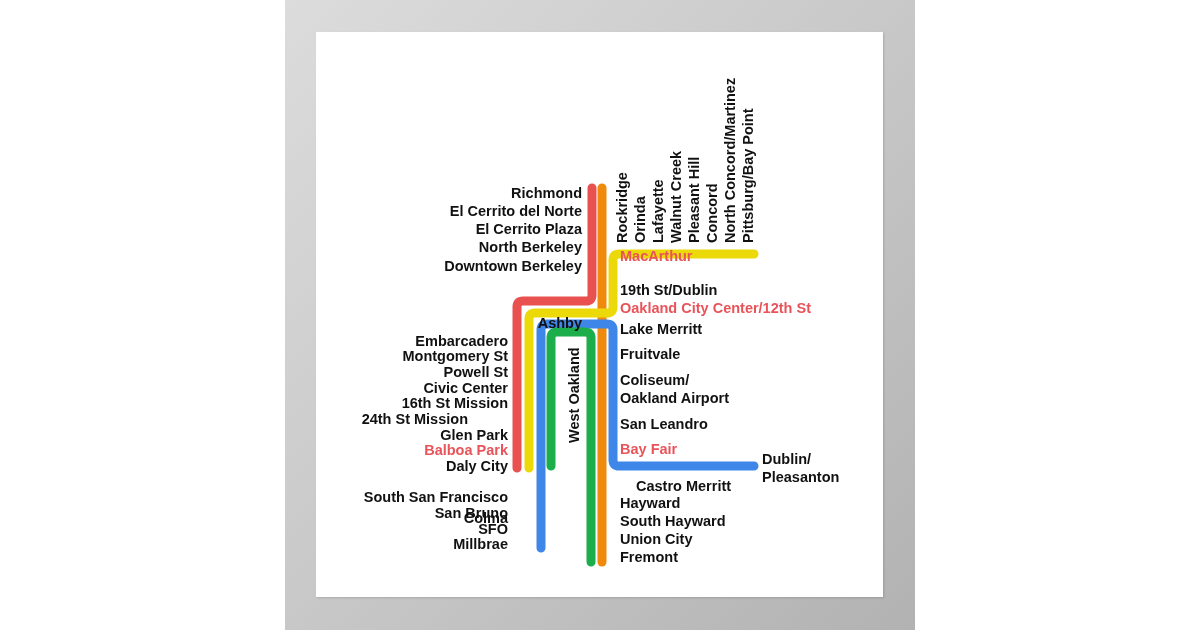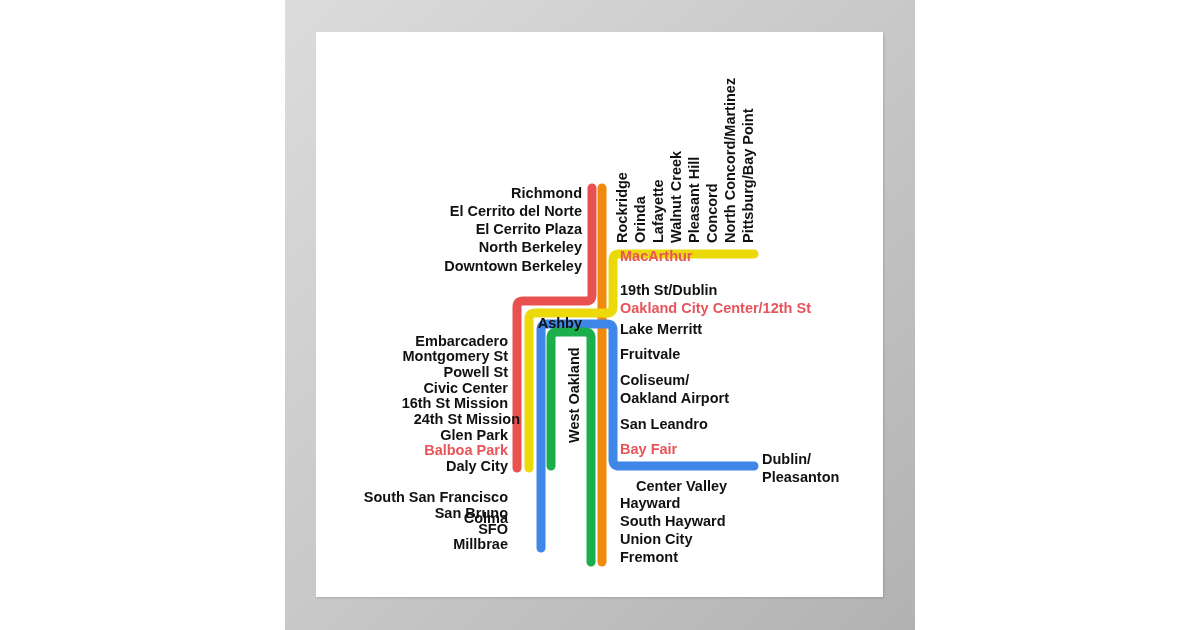--- a/index.html
+++ b/index.html
@@ -85,36 +85,36 @@
   <div class="lbl" style="left:620px; top:415px;">San Leandro</div>
   <div class="lbl transfer" style="left:620px; top:440px;">Bay Fair</div>
 </div>
 
 <div>
   <div class="lbl" style="left:762px; top:450px;">Dublin/</div>
   <div class="lbl" style="left:762px; top:468px;">Pleasanton</div>
 </div>
 
 <div>
-  <div class="lbl" style="left:636px; top:477px;">Center Valley</div>
+  <div class="lbl" style="left:636px; top:477px;">Castro Merritt</div>
   <div class="lbl" style="left:620px; top:494px;">Hayward</div>
   <div class="lbl" style="left:620px; top:512px;">South Hayward</div>
   <div class="lbl" style="left:620px; top:530px;">Union City</div>
   <div class="lbl" style="left:620px; top:548px;">Fremont</div>
 </div>
 
 <div class="vert" style="left:566px; top:443px;">West Oakland</div>
 
 <div>
   <div class="lbl right-align" style="right:692px; top:332px;">Embarcadero</div>
   <div class="lbl right-align" style="right:692px; top:347px;">Montgomery St</div>
   <div class="lbl right-align" style="right:692px; top:363px;">Powell St</div>
   <div class="lbl right-align" style="right:692px; top:379px;">Civic Center</div>
   <div class="lbl right-align" style="right:692px; top:394px;">16th St Mission</div>
-  <div class="lbl right-align" style="right:680px; top:410px;">24th St Mission</div>
+  <div class="lbl right-align" style="right:732px; top:410px;">24th St Mission</div>
   <div class="lbl right-align" style="right:692px; top:426px;">Glen Park</div>
   <div class="lbl right-align transfer" style="right:692px; top:441px;">Balboa Park</div>
   <div class="lbl right-align" style="right:692px; top:457px;">Daly City</div>
   <div class="lbl right-align" style="right:692px; top:473px;margin-top:36px;">Colma</div>
   <div class="lbl right-align" style="right:692px; top:488px;">South San Francisco</div>
   <div class="lbl right-align" style="right:692px; top:504px;">San Bruno</div>
   <div class="lbl right-align" style="right:692px; top:520px;">SFO</div>
   <div class="lbl right-align" style="right:692px; top:535px;">Millbrae</div>
 </div>
 

